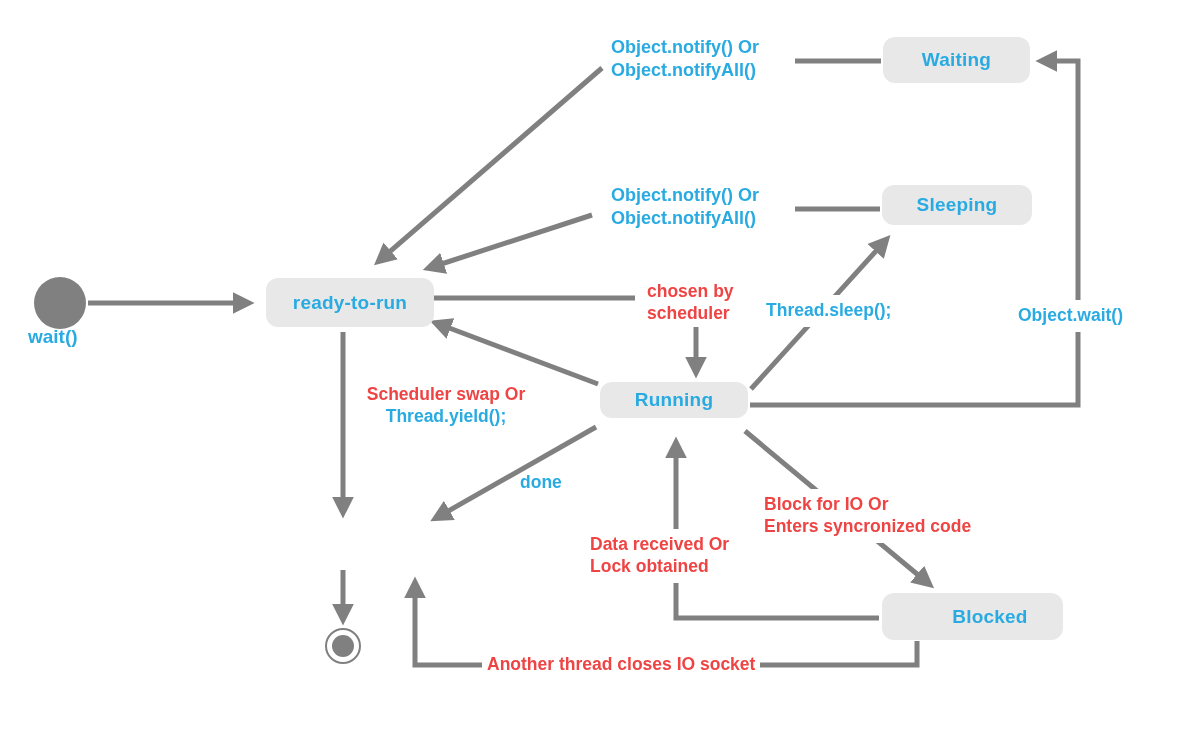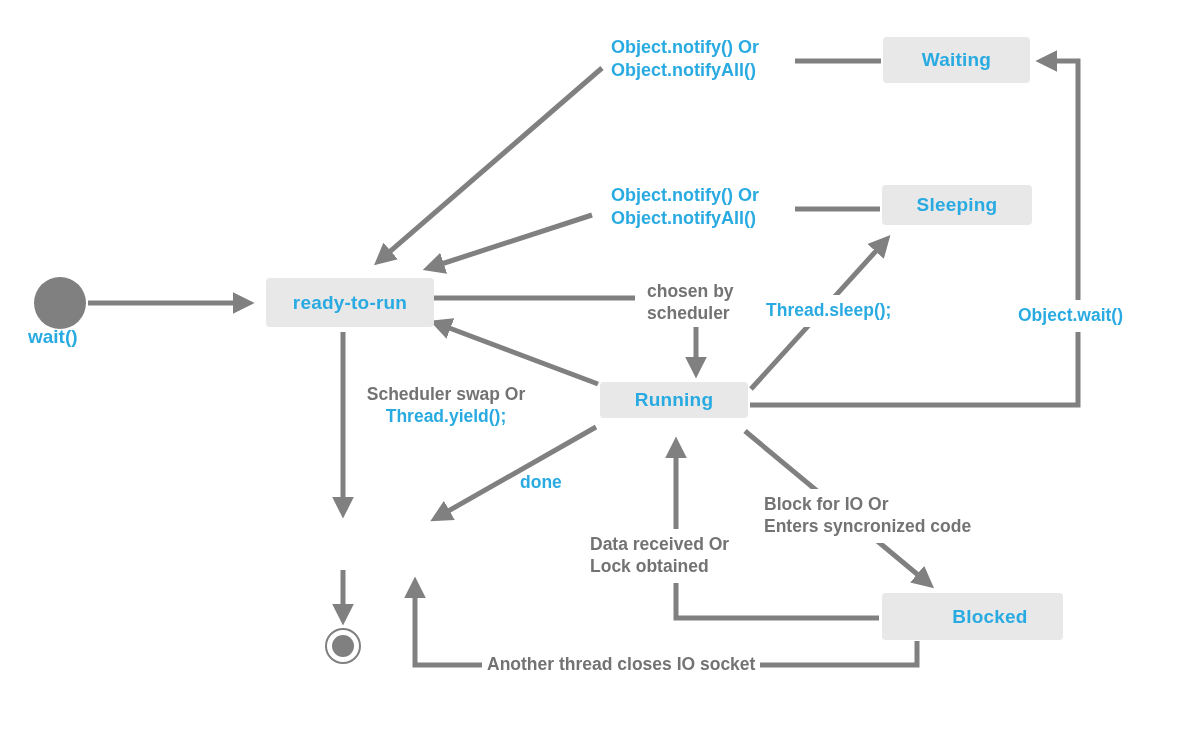--- a/index.html
+++ b/index.html
@@ -8,41 +8,41 @@
     width:1200px;
     height:743px;
     background:#ffffff;
     font-family:"Liberation Sans", sans-serif;
     overflow:hidden;
   }
   .connectors{position:absolute;left:0;top:0;z-index:0;}
   .node{
     position:absolute;
     background:#e8e8e8;
-    border-radius:4px;
+    border-radius:12px;
     display:flex;
     align-items:center;
     justify-content:center;
     color:#29abe2;
     font-weight:700;
     font-size:19px;
     z-index:1;
     letter-spacing:.2px;
   }
   .elabel{
     position:absolute;
     font-size:17.5px;
     font-weight:700;
     line-height:1.25;
     z-index:2;
     white-space:nowrap;
   }
   .elabel .l{display:block;}
   .blue{color:#29abe2;}
-  .gray{color:#737373;}
+  .gray{color:#ef4444;}
   .reg{font-weight:700;}
   .center{text-align:center;}
   .mask{background:#ffffff;box-shadow:0 0 0 5px #ffffff;}
   .big{font-size:18px;}
   .start-lbl{font-size:19px;}
 </style>
 </head>
 <body>
 
 <div class="canvas">

